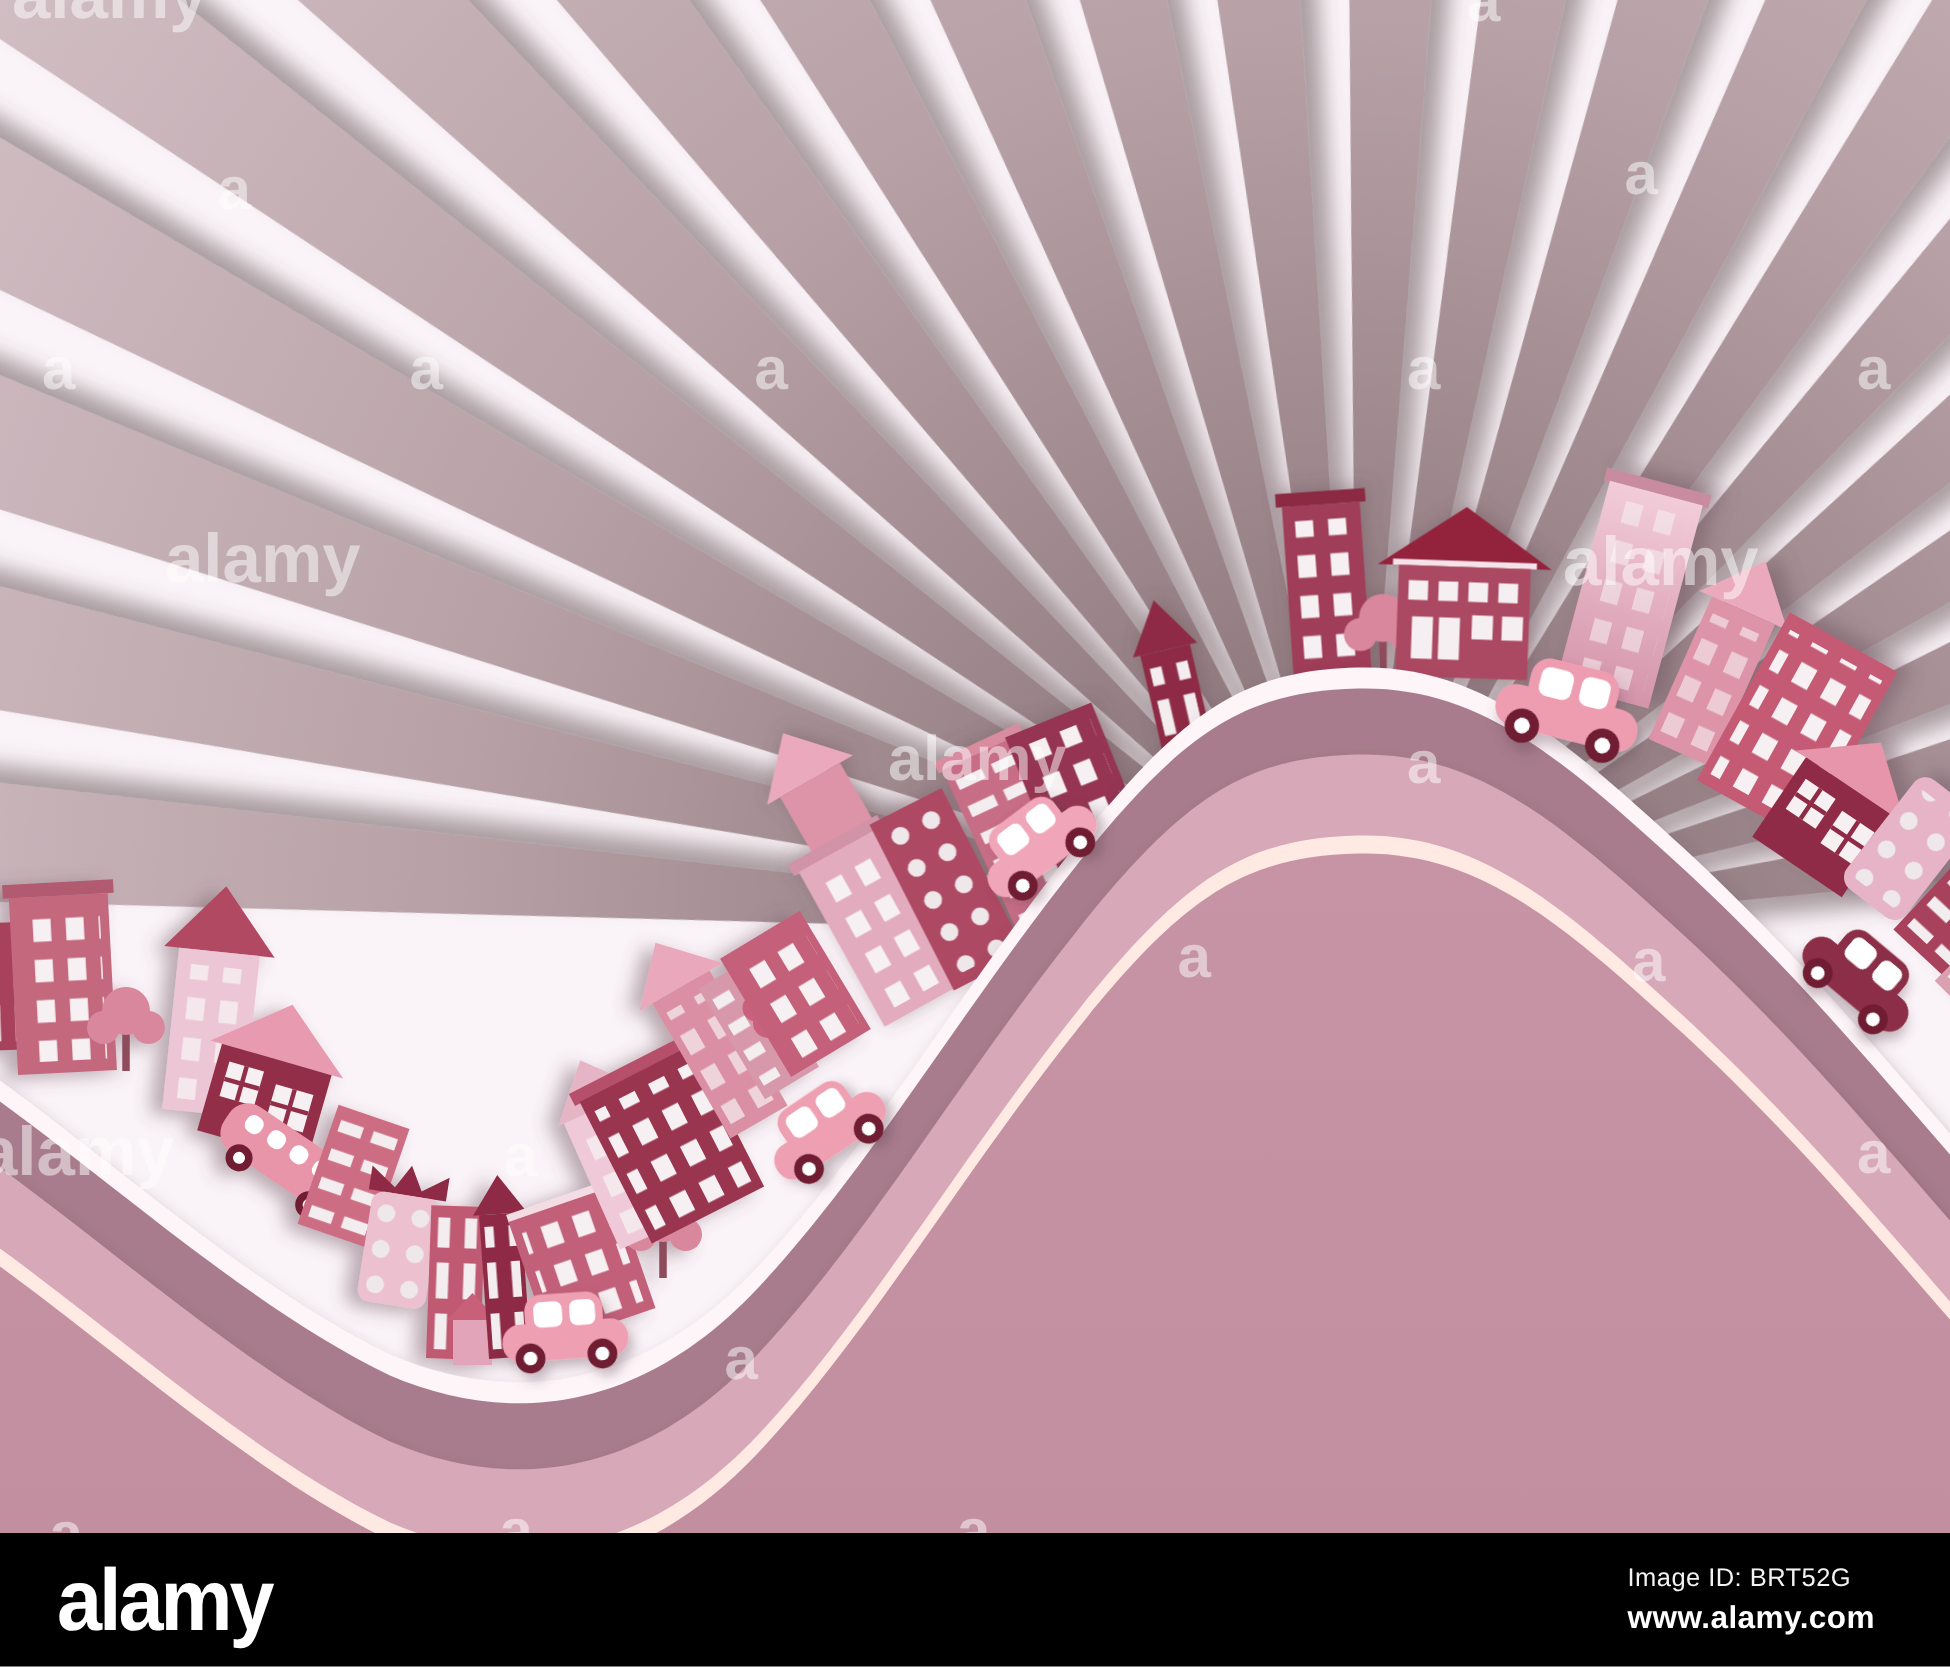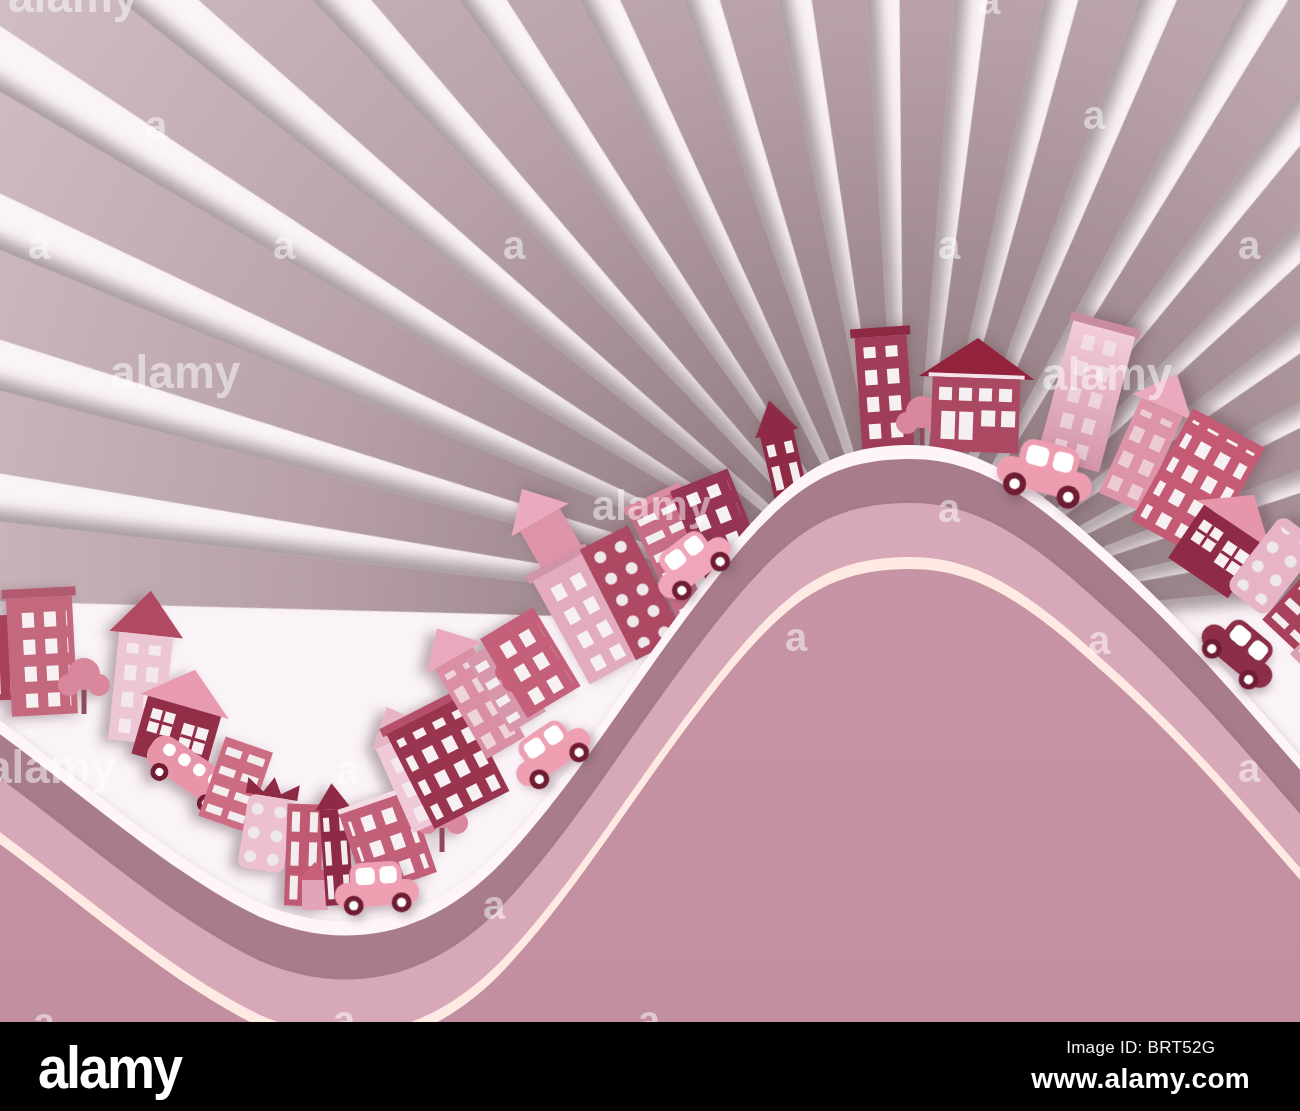--- a/index.html
+++ b/index.html
@@ -4,23 +4,23 @@
 <style>
   html,body{margin:0;padding:0;background:#ffffff;}
   .stage{position:relative;width:1300px;height:1111px;overflow:hidden;background:#faf3f7;
          font-family:"Liberation Sans", sans-serif;}
   .art{position:absolute;left:0;top:0;width:1300px;height:1022px;display:block;}
   .footer{position:absolute;left:0;top:1022px;width:1300px;height:89px;background:#000;
           display:flex;align-items:center;justify-content:space-between;box-sizing:border-box;
           padding:0 50px 0 38px;}
   .logo{color:#fff;font-size:54px;font-weight:700;letter-spacing:-2px;line-height:1;
         transform:scaleY(1.08);}
-  .meta{display:flex;flex-direction:column;align-items:center;gap:5px;color:#fff;}
+  .meta{display:flex;flex-direction:column;align-items:flex-start;gap:5px;color:#fff;}
   .meta .id{font-size:17px;font-weight:400;letter-spacing:.3px;color:#f2f2f2;}
-  .meta .url{font-size:28px;font-weight:700;letter-spacing:.3px;}
+  .meta .url{font-size:21px;font-weight:700;letter-spacing:.3px;}
   .wmark{fill:rgba(255,255,255,.5);font-family:"Liberation Sans",sans-serif;font-weight:700;}
 </style>
 </head>
 <body>
 
 <div class="stage">
 
 <svg class="art" viewBox="0 0 1300 1022" aria-hidden="true">
   <defs>
     <linearGradient id="gRay" gradientUnits="userSpaceOnUse" x1="40" y1="0" x2="1650" y2="0">

